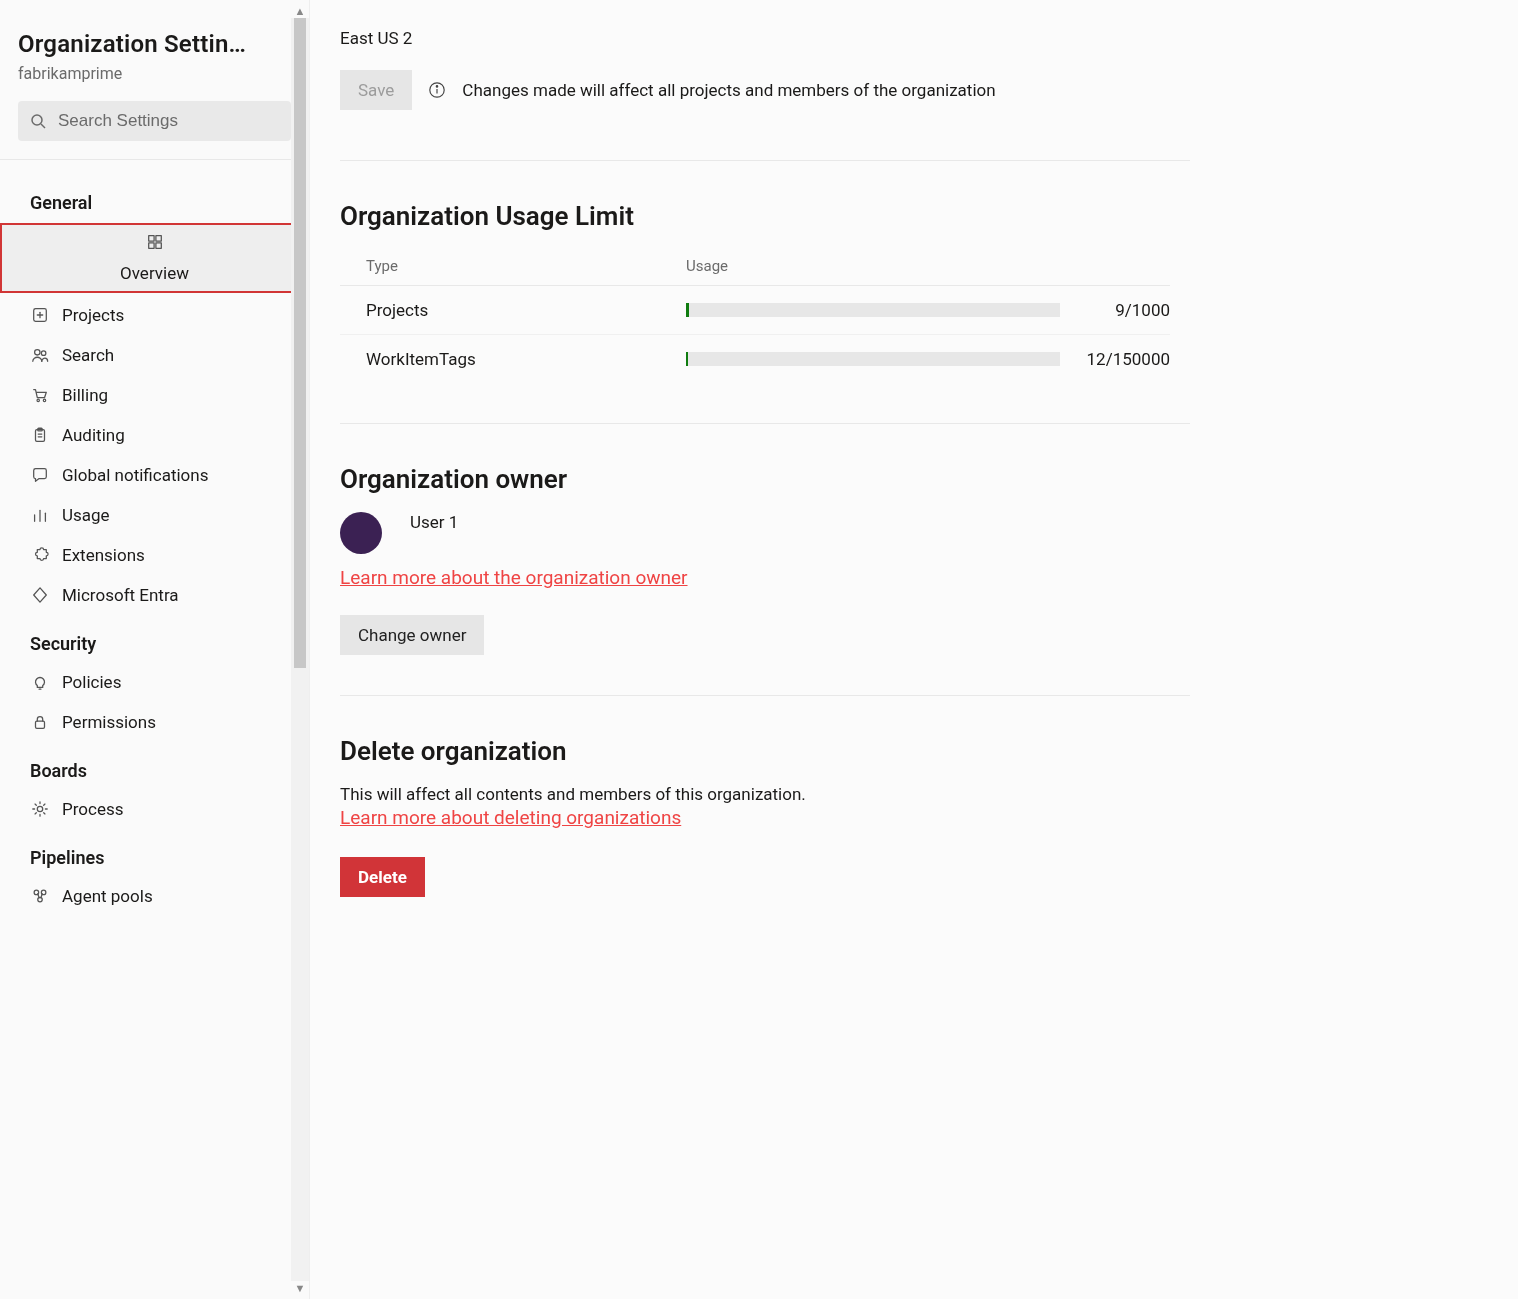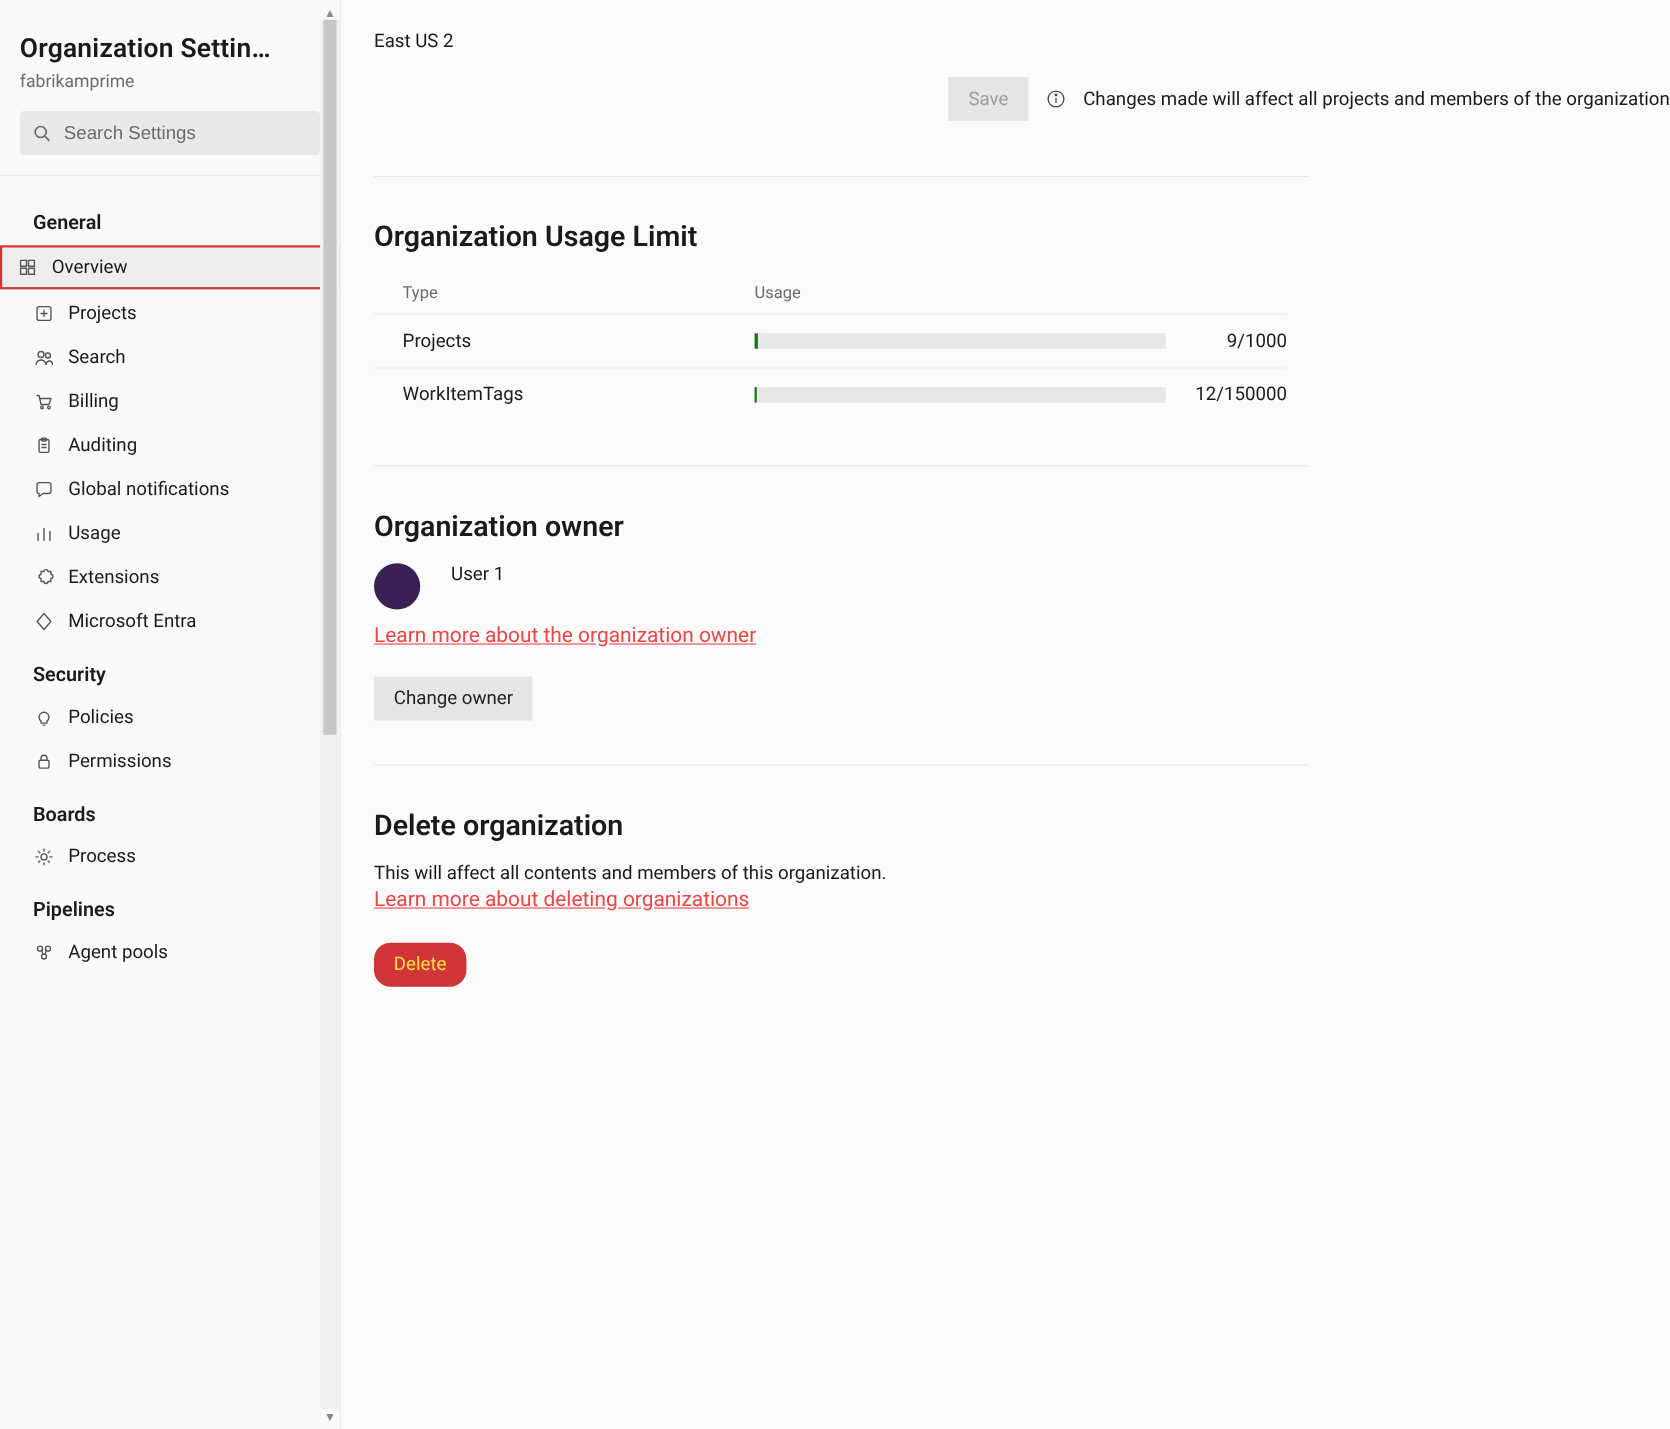--- a/index.html
+++ b/index.html
@@ -67,40 +67,41 @@
     display:flex; align-items:center; gap:12px;
     padding:10px 30px; font-size:17px; cursor:pointer;
     color:#1b1a19;
   }
   .nav-item .icon { width:20px; display:flex; justify-content:center; color:#555; }
   .nav-item-active {
     background:#eeeeee;
   }
   .nav-item-highlight {
     border:2px solid #d13535;
-    padding:8px 13px;
+    padding:8px 24px;
     margin:2px 0;
+    flex-direction:column;
   }
 
   
   .main {
     flex:1; height:100vh; overflow-y:auto;
     padding:20px 0 40px 30px;
   }
   .region-text { font-size:17px; margin:8px 0 22px 0; }
   .save-row {
-    display:flex; align-items:center; gap:16px; margin-bottom:50px;justify-content:flex-end;
+    display:flex; align-items:center; gap:16px; margin-bottom:50px;
   }
   .btn {
     background:#e6e6e6; border:none; padding:10px 18px; font-size:17px;
     cursor:pointer; color:#555;
     font-family:inherit;
   }
   .btn-disabled { color:#9c9c9c; cursor:not-allowed; }
-  .btn-danger { background:#d13438; color:#fde047; font-weight:400;border-radius:15px; }
+  .btn-danger { background:#d13438; color:#ffffff; font-weight:700; }
   .btn-plain { background:#e6e6e6; color:#222; }
   .info-ic { width:18px; height:18px; }
 
   .hr { height:1px; background:#e8e8e8; margin:0 0 40px 0; max-width:850px; }
 
   h2.section {
     font-size:26px; font-weight:600; margin:0 0 18px 0;
   }
 
   

